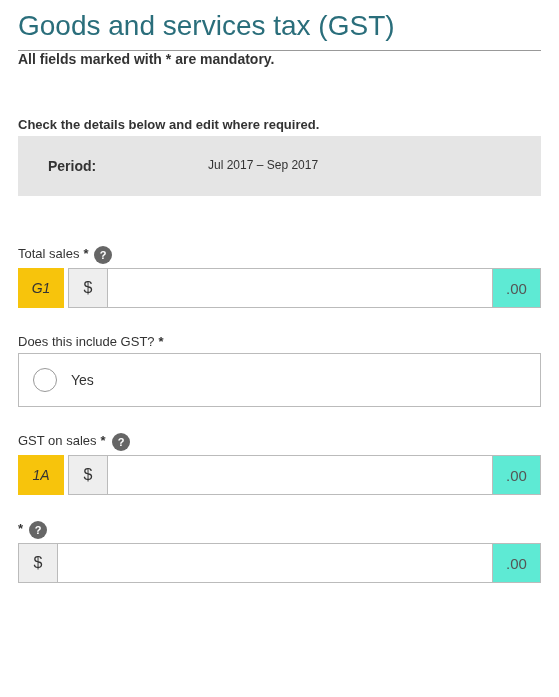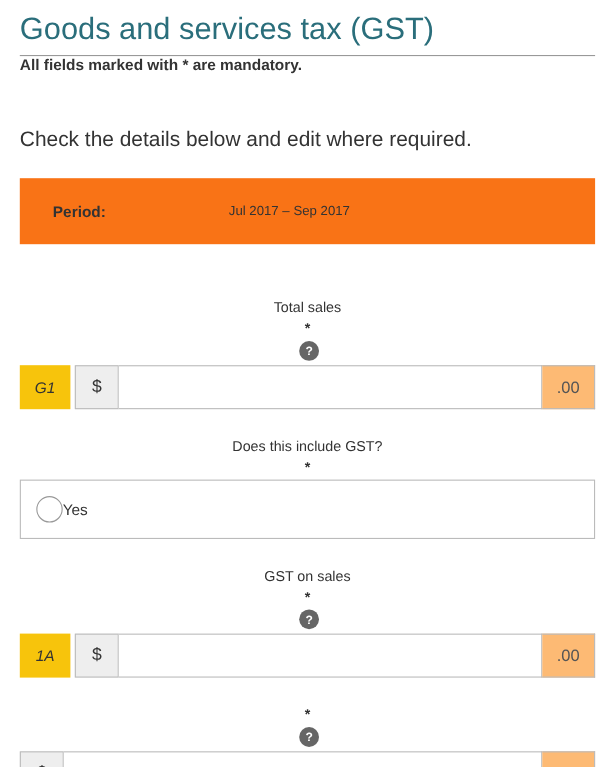--- a/index.html
+++ b/index.html
@@ -16,49 +16,48 @@
       color: #2a6e7b;
       padding-bottom: 8px;
       border-bottom: 1px solid #999;
     }
     .mandatory-note {
       font-weight: bold;
       font-size: 14px;
       margin-bottom: 50px;
     }
     .check-details {
-      font-weight: normal;
-      font-size: 19px;
-      margin-bottom: 23px;
+      font-weight: bold;
+      font-size: 13px;
+      margin-bottom: 4px;
     }
     .period-box {
-      background: #f97316;
+      background: #e5e5e5;
       padding: 22px 30px;
       display: flex;
       margin-bottom: 50px;
     }
     .period-label {
       font-weight: bold;
       font-size: 14px;
       width: 160px;
     }
     .period-value {
       font-size: 12px;
     }
     .field-group {
       margin-bottom: 26px;
     }
     .field-label {
       font-size: 13px;
       color: #333;
       margin-bottom: 4px;
       display: flex;
-      align-items: center;
+      align-items: flex-start;
       gap: 4px;
-      flex-direction: column;
     }
     .asterisk { font-weight: bold; }
     .help-icon {
       width: 18px;
       height: 18px;
       border-radius: 50%;
       background: #666;
       display: inline-flex;
       align-items: center;
       justify-content: center;
@@ -93,41 +92,42 @@
     }
     .amount-input {
       flex: 1;
       border: 1px solid #bbb;
       border-left: none;
       padding: 0 10px;
       font-size: 14px;
       outline: none;
     }
     .cents-suffix {
-      background: #fdba74;
+      background: #5eead4;
       border: 1px solid #bbb;
       border-left: none;
       width: 48px;
       display: flex;
       align-items: center;
       justify-content: center;
       font-size: 15px;
       color: #555;
     }
     .radio-row {
       display: flex;
       gap: 14px;
     }
     .radio-option {
       flex: 1;
       border: 1px solid #bbb;
       height: 54px;
       display: flex;
       align-items: center;
       padding: 4px 14px;
+      gap: 14px;
       cursor: pointer;
     }
     .radio-circle {
       width: 24px;
       height: 24px;
       border: 1px solid #999;
       border-radius: 50%;
       background: #fff;
     }
     .radio-label {

